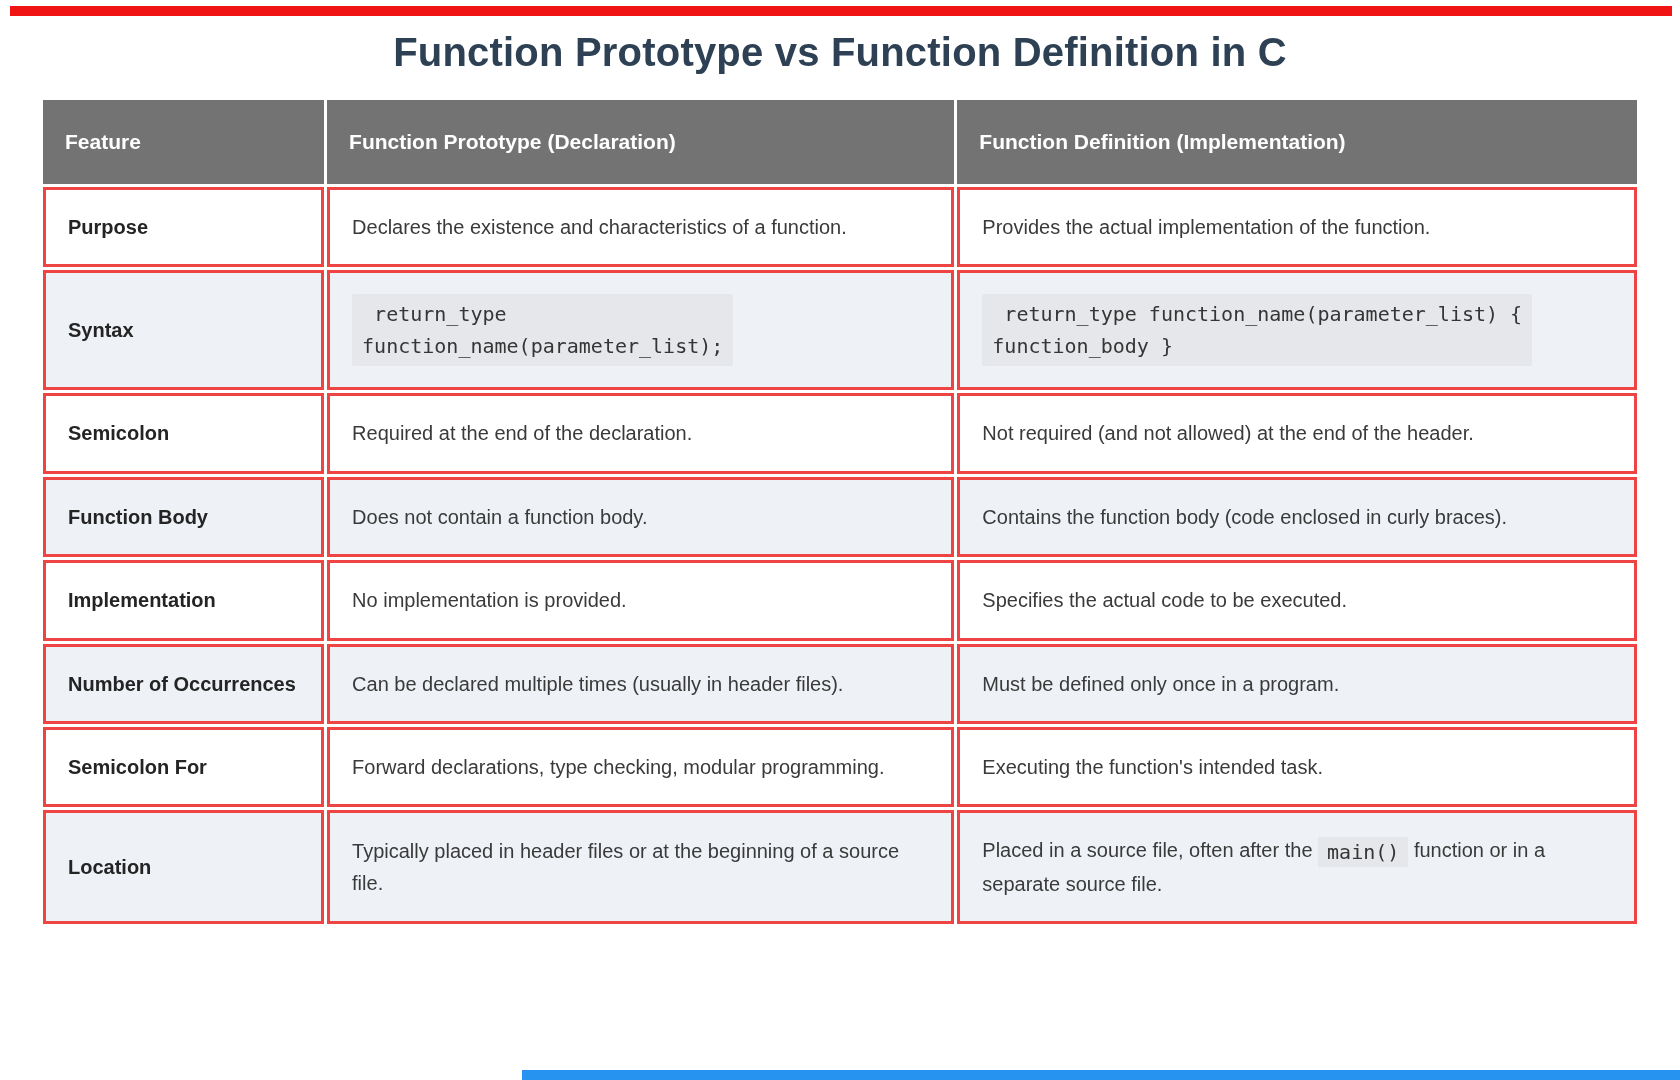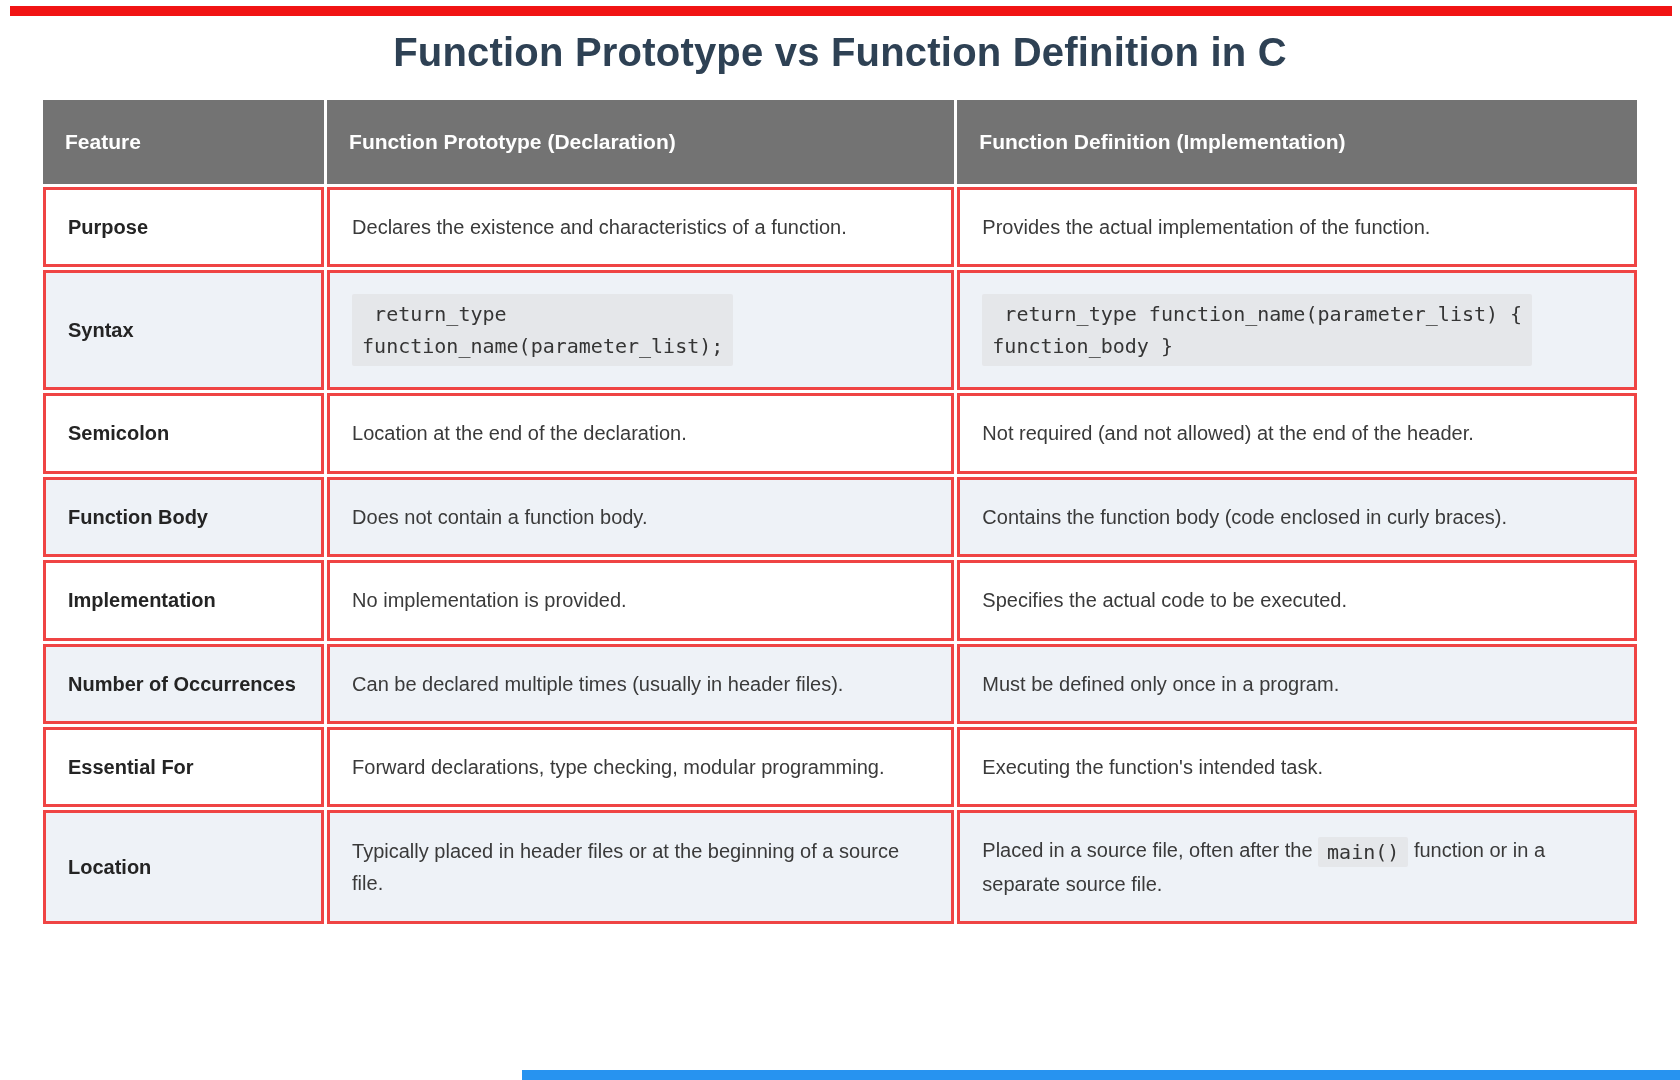--- a/index.html
+++ b/index.html
@@ -117,40 +117,40 @@
         </tr>
         <tr class="alt">
           <td class="feature-cell">Syntax</td>
           <td><code class="chip"> return_type
 function_name(parameter_list);</code></td>
           <td><code class="chip"> return_type function_name(parameter_list) {
 function_body }</code></td>
         </tr>
         <tr>
           <td class="feature-cell">Semicolon</td>
-          <td><span>Location at the end of the declaration.</span></td>
+          <td><span>Required at the end of the declaration.</span></td>
           <td><span>Not required (and not allowed) at the end of the header.</span></td>
         </tr>
         <tr class="alt">
           <td class="feature-cell">Function Body</td>
           <td><span>Does not contain a function body.</span></td>
           <td><span>Contains the function body (code enclosed in curly braces).</span></td>
         </tr>
         <tr>
           <td class="feature-cell">Implementation</td>
           <td><span>No implementation is provided.</span></td>
           <td><span>Specifies the actual code to be executed.</span></td>
         </tr>
         <tr class="alt">
           <td class="feature-cell">Number of Occurrences</td>
           <td><span>Can be declared multiple times (usually in header files).</span></td>
           <td><span>Must be defined only once in a program.</span></td>
         </tr>
         <tr>
-          <td class="feature-cell">Essential For</td>
+          <td class="feature-cell">Semicolon For</td>
           <td><span>Forward declarations, type checking, modular programming.</span></td>
           <td><span>Executing the function's intended task.</span></td>
         </tr>
         <tr class="alt">
           <td class="feature-cell">Location</td>
           <td><span>Typically placed in header files or at the beginning of a source file.</span></td>
           <td><span>Placed in a source file, often after the </span><code class="chip inline">main()</code><span> function or in a separate source file.</span></td>
         </tr>
       </tbody>
   </table>

